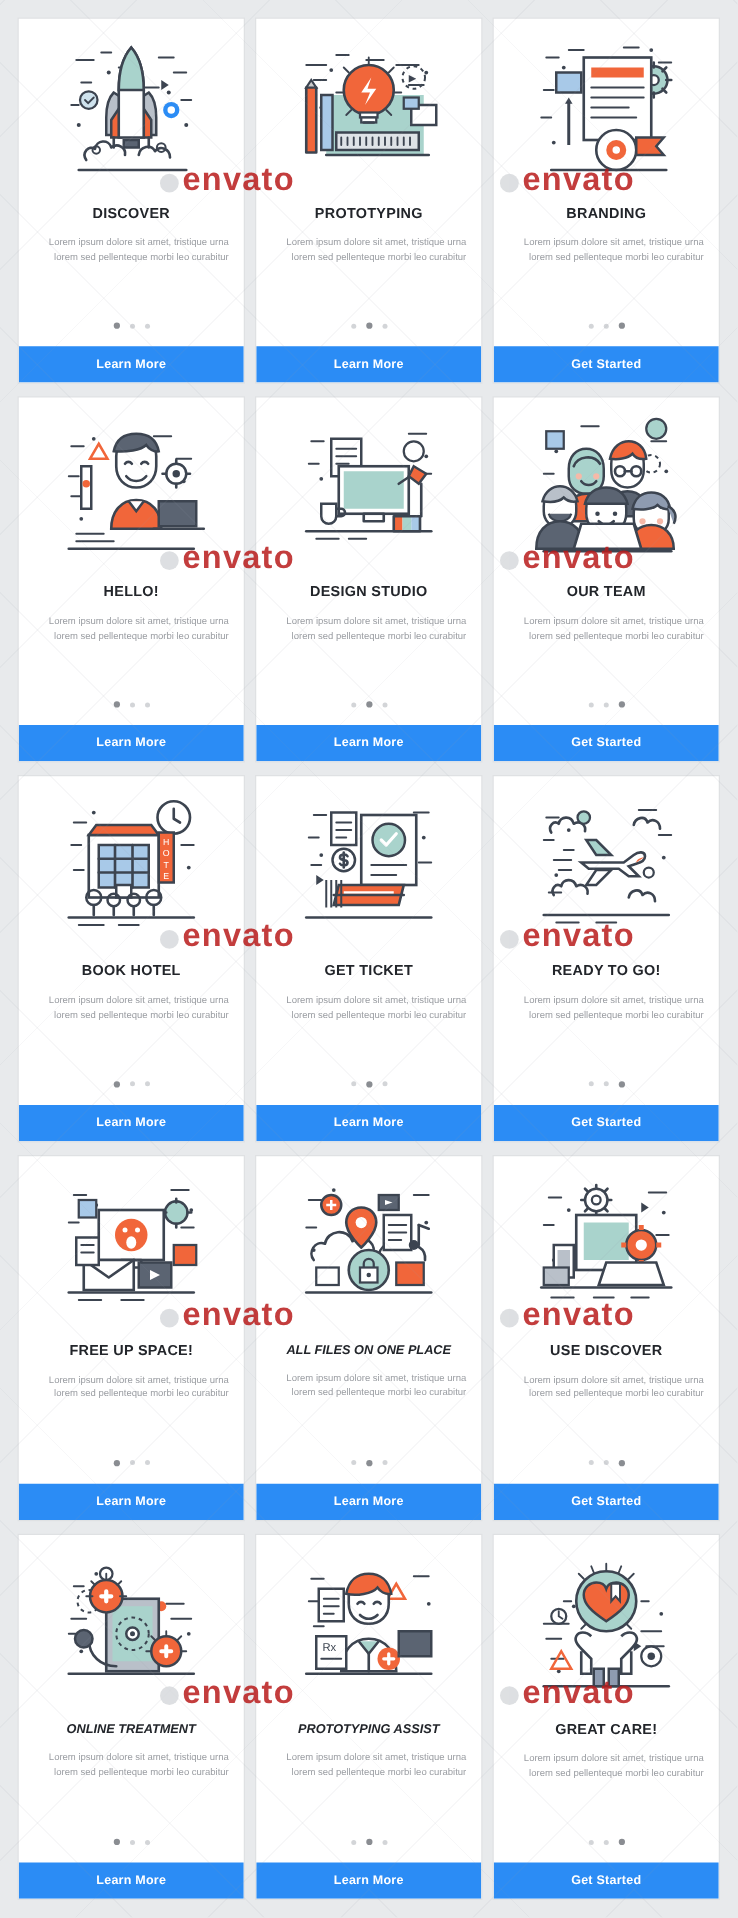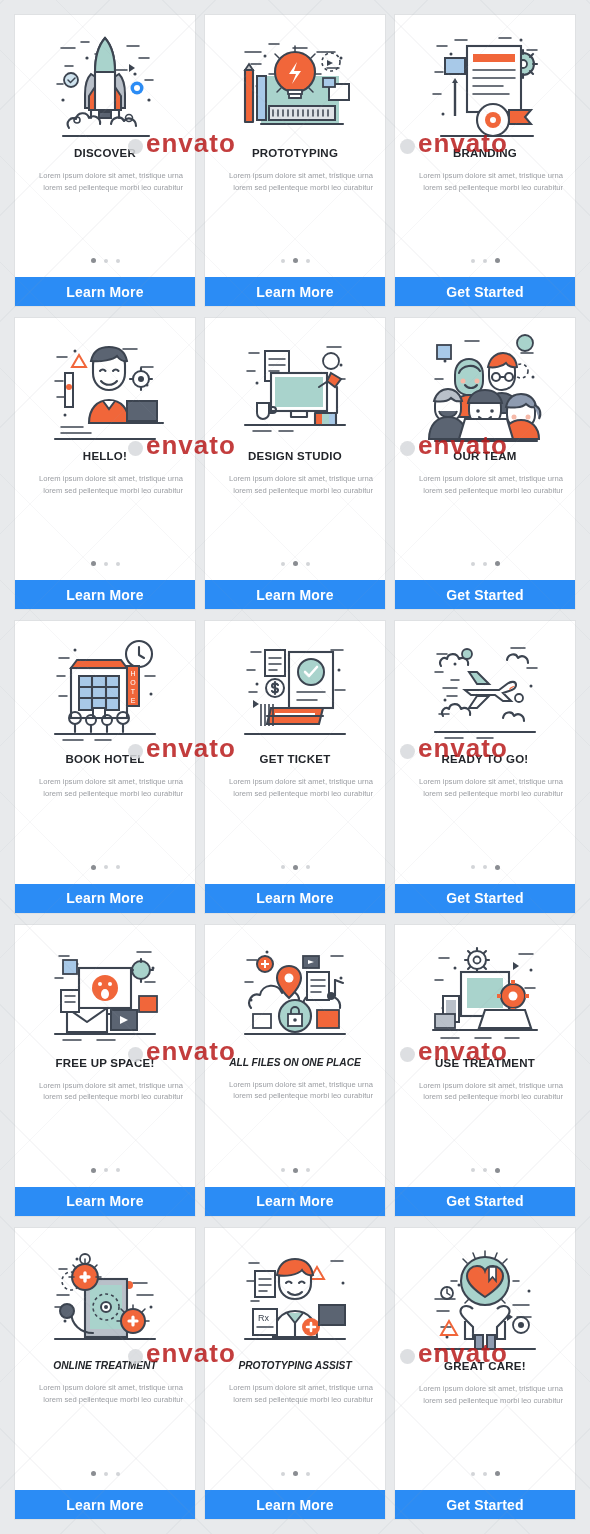--- a/index.html
+++ b/index.html
@@ -44,21 +44,21 @@
   }
   .art svg { width: 128px; height: 118px; display: block; }
 
   .title {
     text-align: center;
     font-size: 11.5px;
     font-weight: bold;
     letter-spacing: .25px;
     color: #22252a;
     padding: 0 4px;
-    margin-top: 2px;
+    margin-top: 20px;
   }
   .card.small-title .title { font-size: 10.2px; letter-spacing: 0; font-style: italic; }
 
   .body {
     text-align: right;
     font-size: 7.6px;
     line-height: 1.55;
     color: #9a9da2;
     padding: 11px 12px 0;
   }
@@ -72,21 +72,21 @@
     gap: 8px;
     padding-bottom: 14px;
   }
   .dot { width: 4px; height: 4px; border-radius: 50%; background: #d3d5d8; }
   .dot.active { background: #8a8d92; width: 5px; height: 5px; }
 
   .cta {
     flex: 0 0 29px;
     background: #2b8cf5;
     color: #ffffff;
-    font-size: 14px;
+    font-size: 10px;
     font-weight: bold;
     letter-spacing: .2px;
     display: flex;
     align-items: center;
     justify-content: center;
     border: none;
     cursor: pointer;
     font-family: "Liberation Sans", sans-serif;
     width: 100%;
   }
@@ -754,21 +754,21 @@
 
         <rect x="22" y="62" width="16" height="26" fill="#fff" stroke="#3c4450" stroke-width="2"></rect>
         <rect x="25" y="66" width="10" height="16" class="gr"></rect>
         <rect x="14" y="80" width="20" height="14" class="gr" stroke="#3c4450" stroke-width="1.8"></rect>
         <path d="M12 96h104" class="ln"></path>
         <g class="ln-t" stroke-width="1.5">
             <path d="M20 104h18M54 104h16M84 104h14"></path>
           </g>
       </svg>
     </div>
-    <div class="title">USE TREATMENT</div>
+    <div class="title">USE DISCOVER</div>
     <div class="body">Lorem ipsum dolore sit amet, tristique urna lorem sed pellenteque morbi leo curabitur</div>
     <div class="spacer"></div>
     <div class="dots">
       <span class="dot"></span>
       <span class="dot"></span>
       <span class="dot active"></span>
     </div>
     <button class="cta">Get Started</button>
   </div>
 

